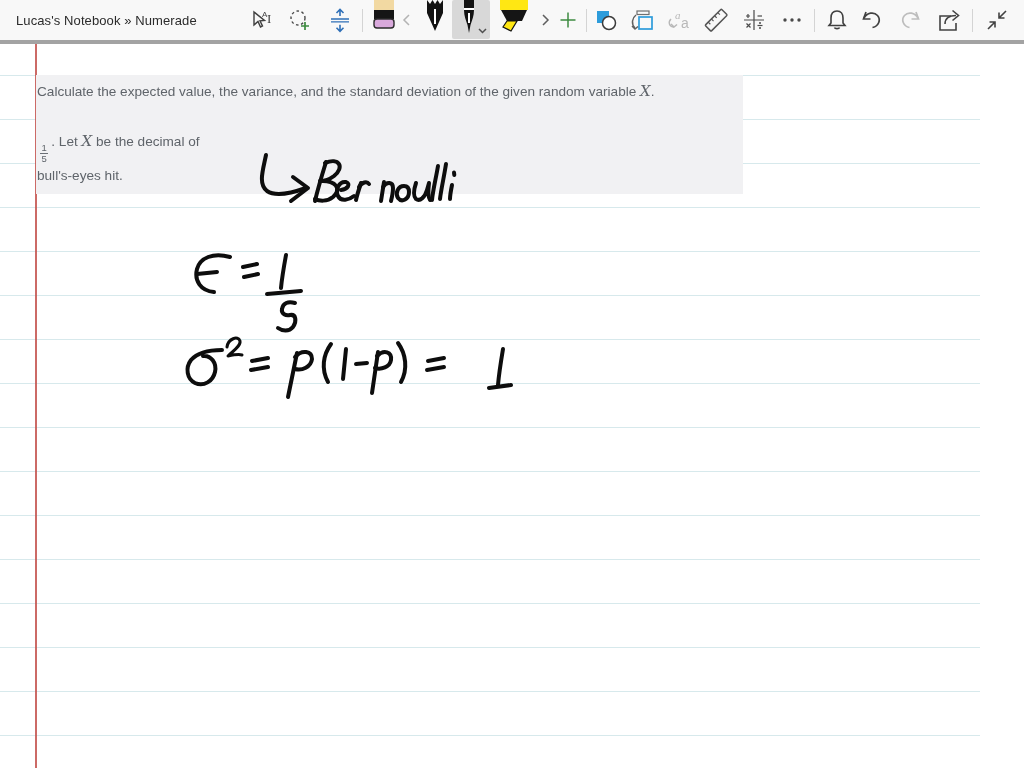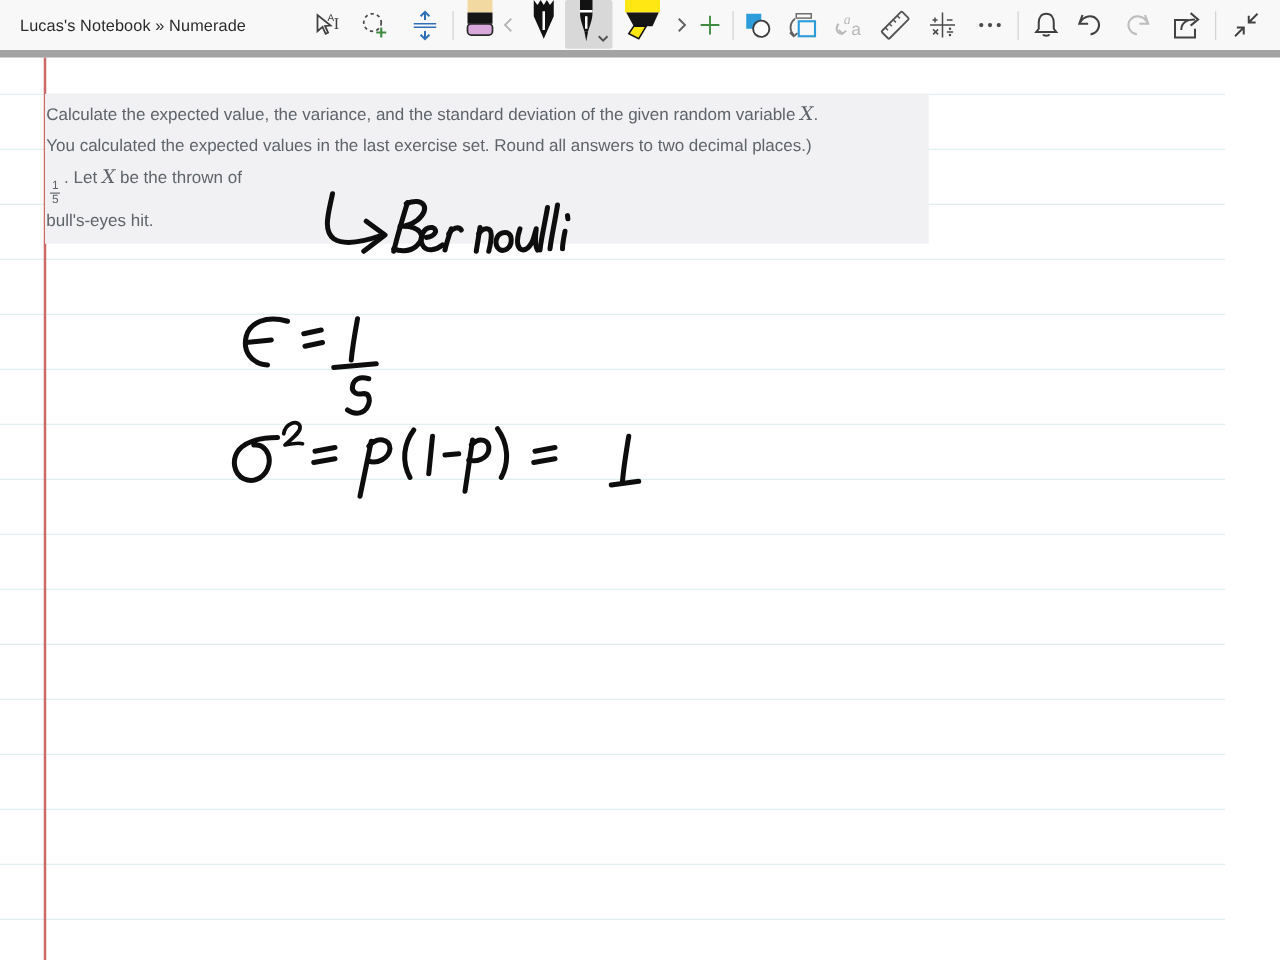--- a/index.html
+++ b/index.html
@@ -1,19 +1,19 @@
 <!DOCTYPE html>
 <html><head>
 <meta charset="utf-8">
 <style>
   html,body{margin:0;padding:0;width:1024px;height:768px;overflow:hidden;
     font-family:"Liberation Sans",sans-serif;background:#fff;}
   
   .toolbar{position:absolute;top:0;left:0;width:1024px;height:40px;
-    background:#f8f8f8;border-bottom:6px solid #a3a3a3;z-index:10;}
+    background:#f8f8f8;border-bottom:4px solid #a3a3a3;z-index:10;}
   .tb-title{position:absolute;left:16px;top:0;height:40px;display:flex;align-items:center;
     font-size:13px;color:#2b2b2b;letter-spacing:.1px;cursor:default;}
   .tbtn{position:absolute;top:0;height:40px;display:flex;align-items:center;justify-content:center;
     background:none;border:none;padding:0;cursor:default;}
   .tbtn.top{align-items:flex-start;}
   .tb-div{position:absolute;top:9px;width:1px;height:23px;background:#d4d4d4;}
   .pen-sel-bg{position:absolute;top:0;height:39px;width:38px;background:#d8d8d8;border-radius:2px;}
   svg{display:block;}
   
   .page{position:absolute;top:40px;left:0;width:980px;height:728px;background-color:#ffffff;
@@ -210,25 +210,25 @@
       <path d="M10 4 L11 11 M5 10 L11 11" fill="none" stroke="#424242" stroke-width="0" opacity="0"></path>
     </svg>
   </button>
 </div>
 
 <div class="page">
   <div class="margin-line"></div>
 
   <div class="problem">
     <span>Calculate the expected value, the variance, and the standard deviation of the given random variable </span><i class="mvar">X</i><span>.</span><br>
-    <span>You calculated the expected values in the last exercise set. Round all answers to two decimal places.)</span><br>
+    <br>
     <span class="frac">
         <span class="num">1</span>
         <span class="den">5</span>
-      </span><span>. Let </span><i class="mvar">X</i><span> be the thrown of</span><br>
+      </span><span>. Let </span><i class="mvar">X</i><span> be the decimal of</span><br>
     <span>bull's-eyes hit.</span>
   </div>
 </div>
 
 <svg class="ink" width="1024" height="768" viewBox="0 0 1024 768">
 
   <g>
     <path d="M266 155 C263 170 258 184 267 191 C276 197 292 193 306 188"></path>
     <path d="M293 177 L308 188 L291 201"></path>
   </g>

